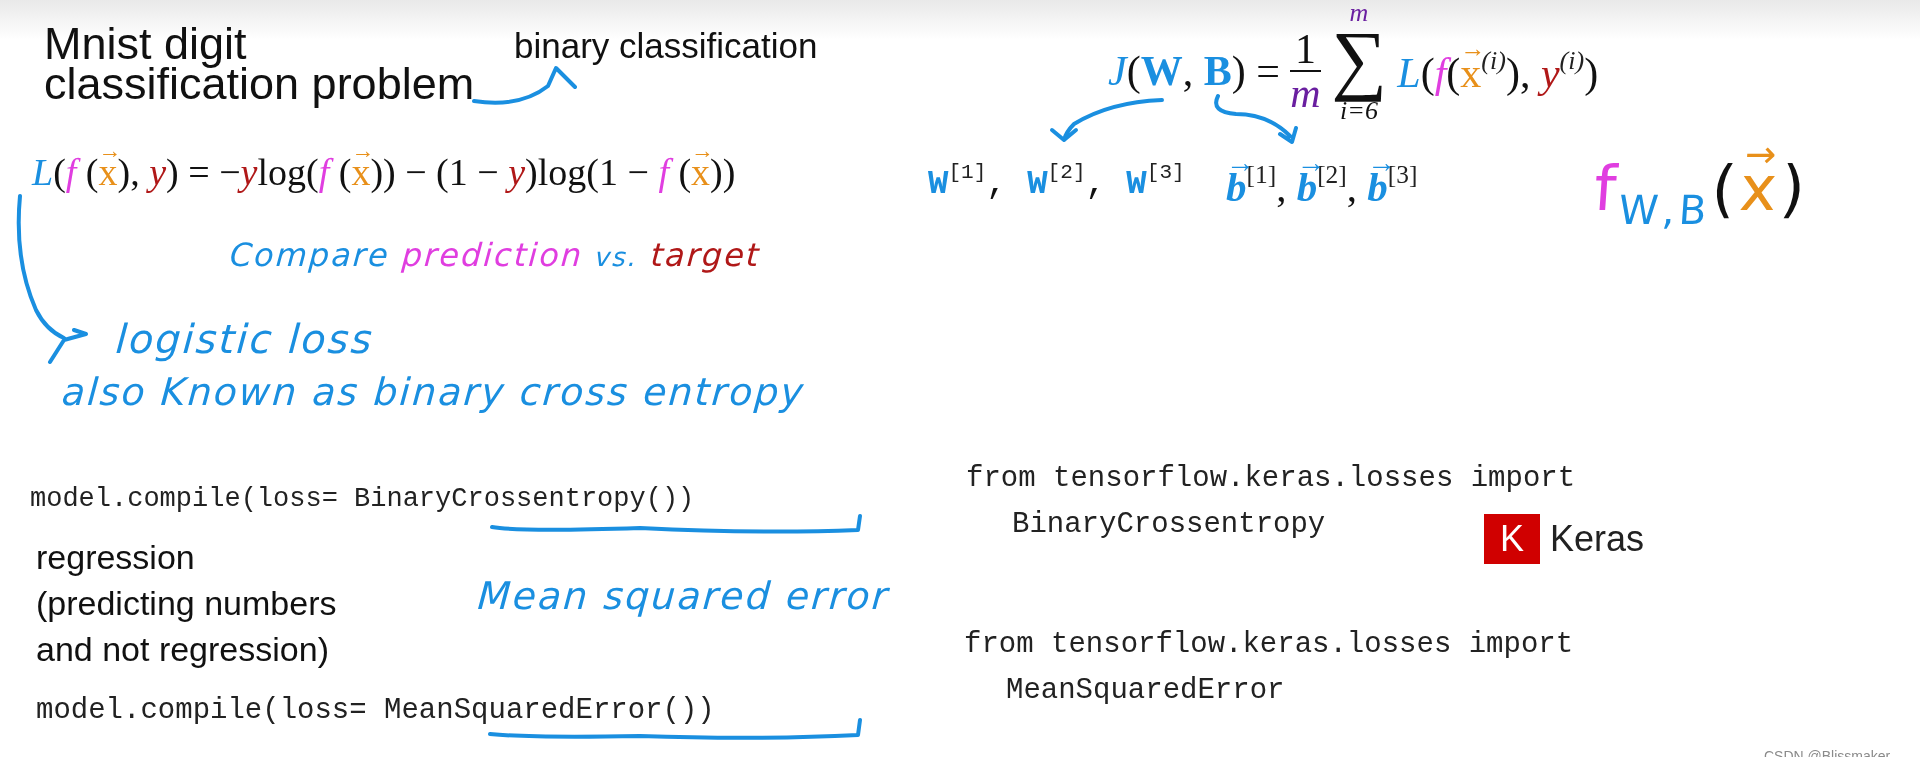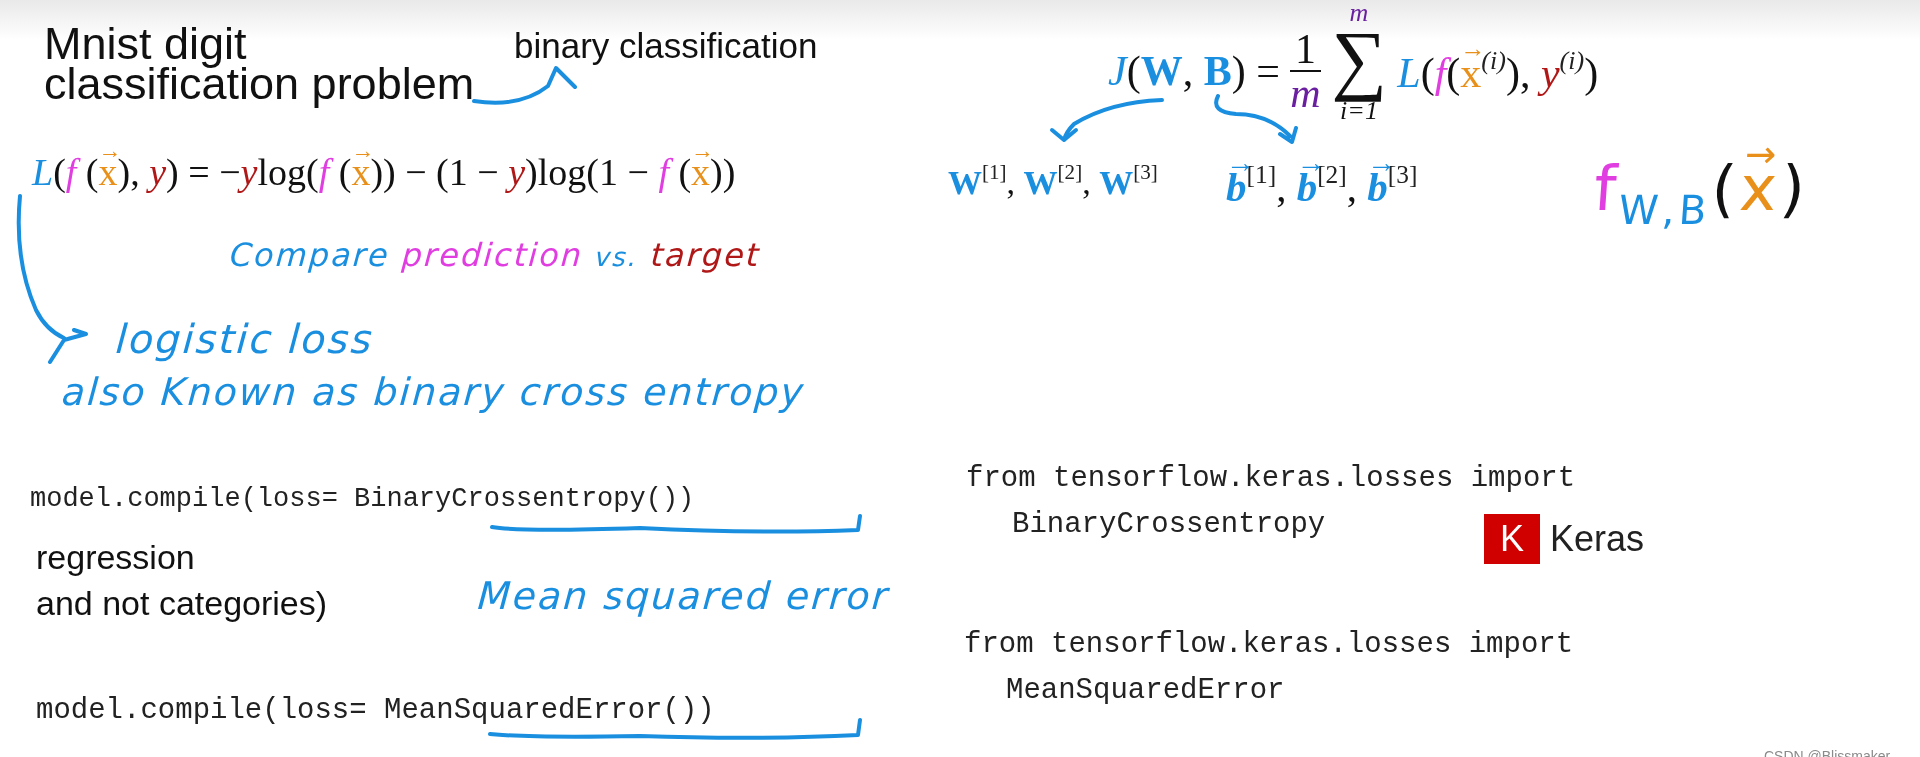--- a/index.html
+++ b/index.html
@@ -82,44 +82,45 @@
   <span style="display:inline-block; vertical-align:middle; margin-top:18px;">
     <span class="c-L">J</span><span>(</span><span class="c-blue bold">W</span><span>, </span><span class="c-blue bold">B</span><span>) = </span>
   </span>
   <span class="frac" style="margin-top:18px;">
     <span class="num">1</span>
     <span class="den c-m">m</span>
   </span>
   <span class="sigma-wrap">
     <span class="sig-top c-m">m</span>
     <span class="sigma">∑</span>
-    <span class="sig-bot">i=1</span>
+    <span class="sig-bot">i=6</span>
   </span>
   <span style="display:inline-block; vertical-align:middle; margin-top:18px;text-align:center;">
     <span class="c-L">L</span><span>(</span><span class="c-f">f</span><span>(</span><span class="c-x">x</span><span class="sup" style="font-style:italic">(i)</span><span>), </span><span class="c-y">y</span><span class="sup" style="font-style:italic">(i)</span><span>)</span>
   </span>
 </div>
 
-<div class="abs math" style="left:948px; top:160px; font-size:34px;">
+<div class="abs math" style="left:928px; top:160px; font-size:34px;font-family:Liberation Mono, monospace;">
   <span class="c-blue bold">W</span><span class="sup">[1]</span><span>, </span><span class="c-blue bold">W</span><span class="sup">[2]</span><span>, </span><span class="c-blue bold">W</span><span class="sup">[3]</span>
 </div>
 
 <div class="abs math" style="left:1226px; top:160px; font-size:41px;">
   <span class="vec c-blue bold" style="font-style:italic">b</span><span class="sup">[1]</span><span>, </span><span class="vec c-blue bold" style="font-style:italic">b</span><span class="sup">[2]</span><span>, </span><span class="vec c-blue bold" style="font-style:italic">b</span><span class="sup">[3]</span>
 </div>
 
 <div class="abs hand" style="left:1594px; top:152px; font-size:62px; font-style:normal; letter-spacing:4px;">
   <span style="color:#e03ee0">f</span><span style="color:#1a8fe0; font-size:40px; vertical-align:-0.35em;">W,B</span><span style="color:#111">(</span><span class="c-x">x</span><span style="color:#111">)</span>
 </div>
 
 <div class="abs mono" style="left:30px; top:484px; font-size:27px;">model.compile(loss= BinaryCrossentropy())</div>
 
 <div class="abs sans" style="left:36px; top:534px; font-size:34px; line-height:46px;">
   <div>regression</div>
-  <div>and not categories)</div>
+  <div>(predicting numbers</div>
+  <div>and not regression)</div>
 </div>
 
 <div class="abs hand" style="left:478px; top:574px; font-size:38px; color:#1a8fe0;">Mean squared error</div>
 
 <div class="abs mono" style="left:36px; top:694px; font-size:29px;">model.compile(loss= MeanSquaredError())</div>
 
 <div class="abs mono" style="left:966px; top:462px; font-size:29px;">from tensorflow.keras.losses import</div>
 <div class="abs mono" style="left:1012px; top:508px; font-size:29px;text-align:right;">BinaryCrossentropy</div>
 
 <div class="abs" style="left:1484px; top:514px;">

